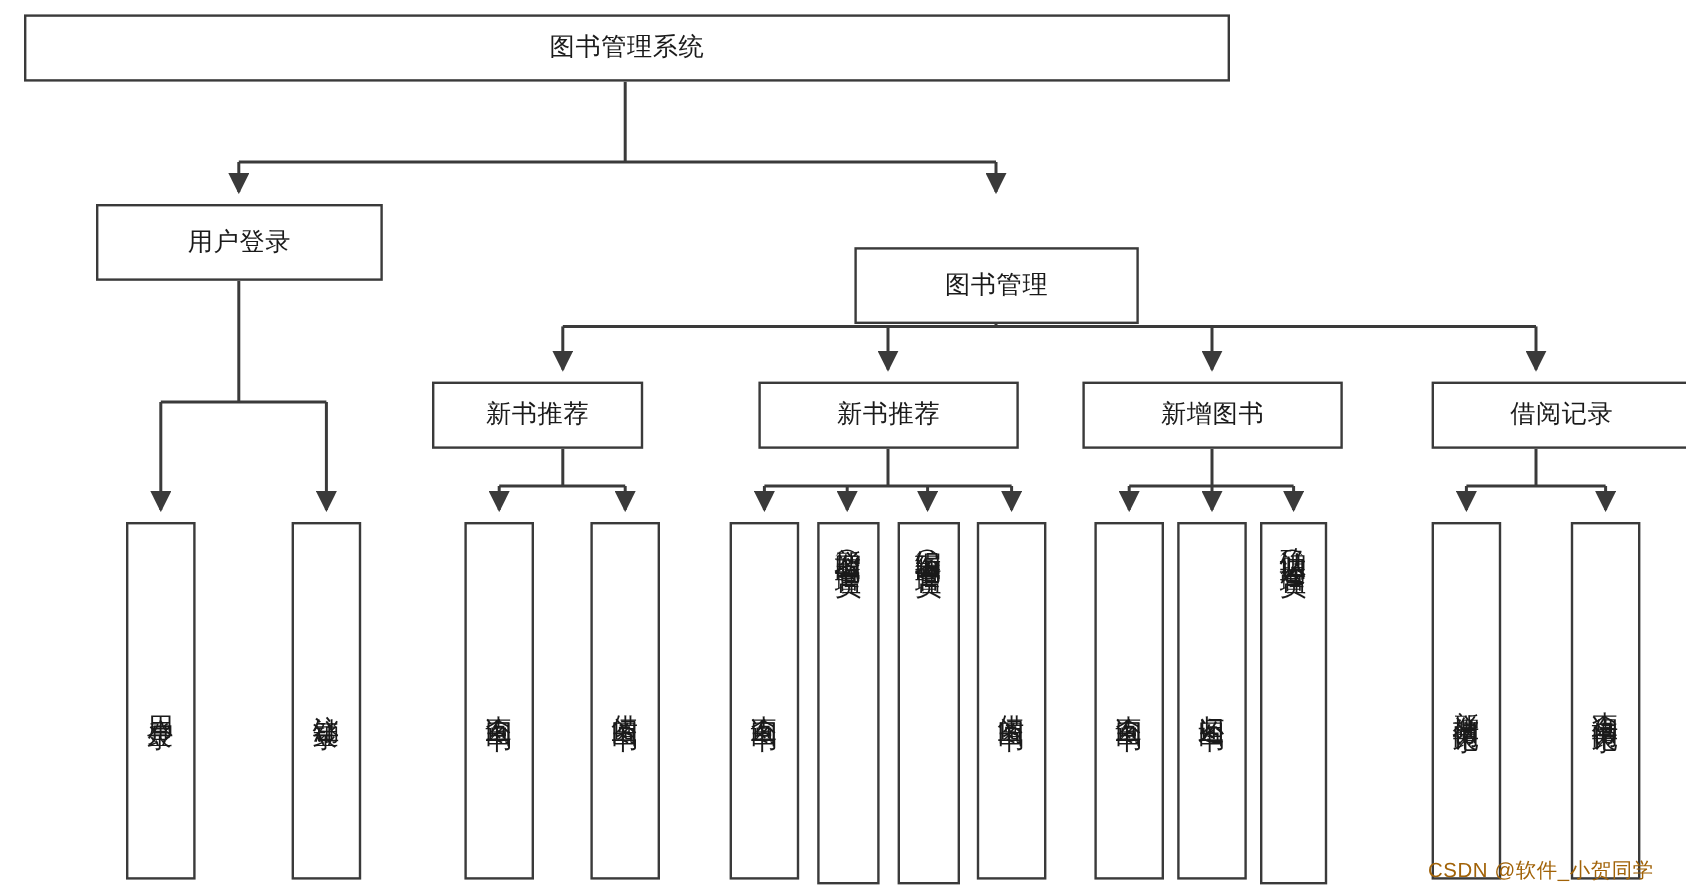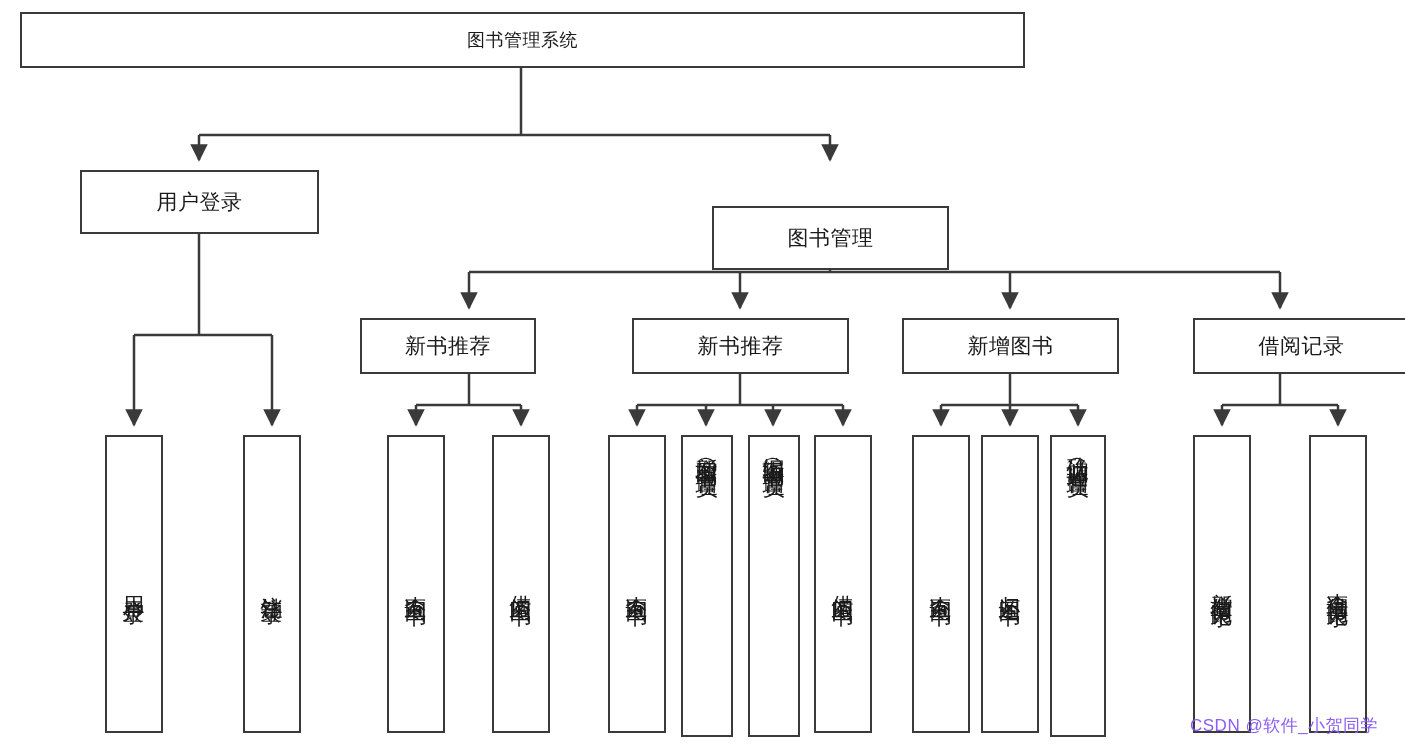--- a/index.html
+++ b/index.html
@@ -42,21 +42,21 @@
     text-align: center;
     line-height: 1.12;
     letter-spacing: 0.5px;
   }
   
   .node.horiz .label {
     writing-mode: horizontal-tb;
     font-size: 21px;
   }
   .node.root .label {
-    font-size: 18px;
+    font-size: 21px;
   }
   
   .node.vert {
     align-items: flex-start;
     justify-content: center;
     padding-top: 2px;
   }
   .node.vert .label {
     writing-mode: vertical-rl;
     text-orientation: upright;
@@ -67,21 +67,21 @@
   }
   .node.vert.pad-mid {
     align-items: center;
     padding-top: 0;
   }
   .watermark {
     position: absolute;
     left: 1190px;
     top: 714px;
     font-size: 17px;
-    color: #8b5cf6;
+    color: #a16207;
     white-space: nowrap;
     z-index: 6;
     letter-spacing: 0.5px;
   }
 </style>
 </head>
 <body>
 
 <div id="canvas">
 

